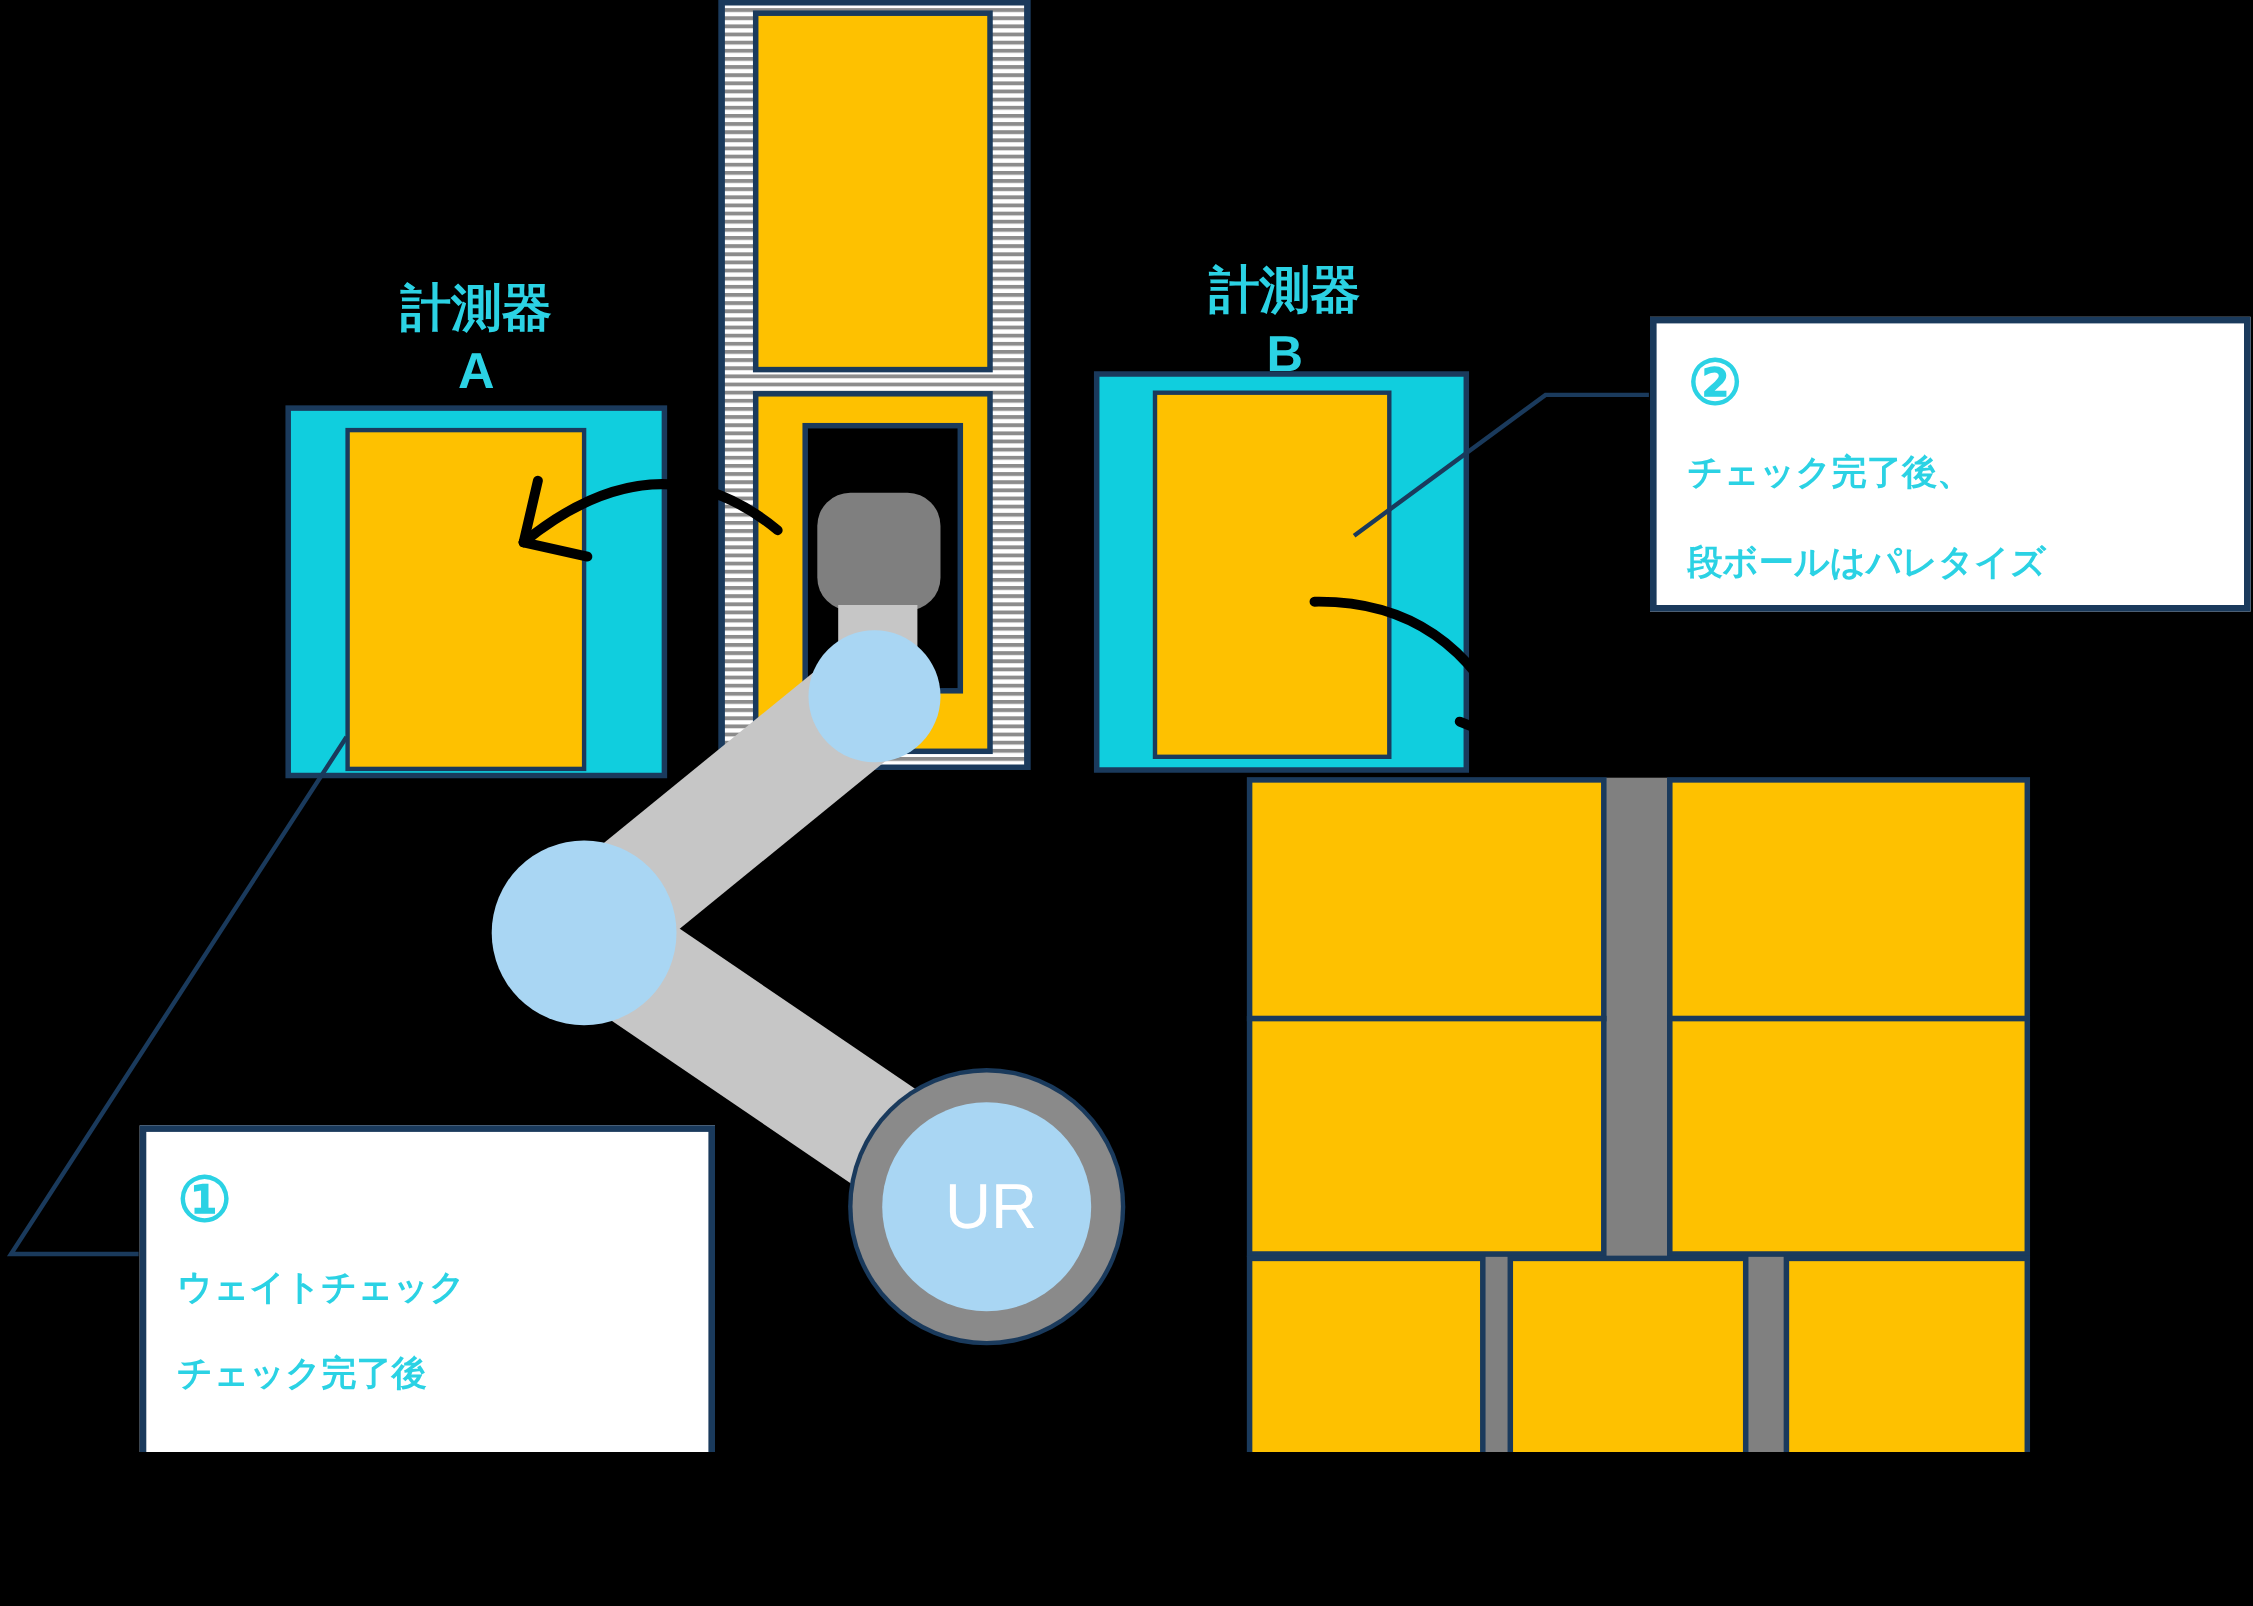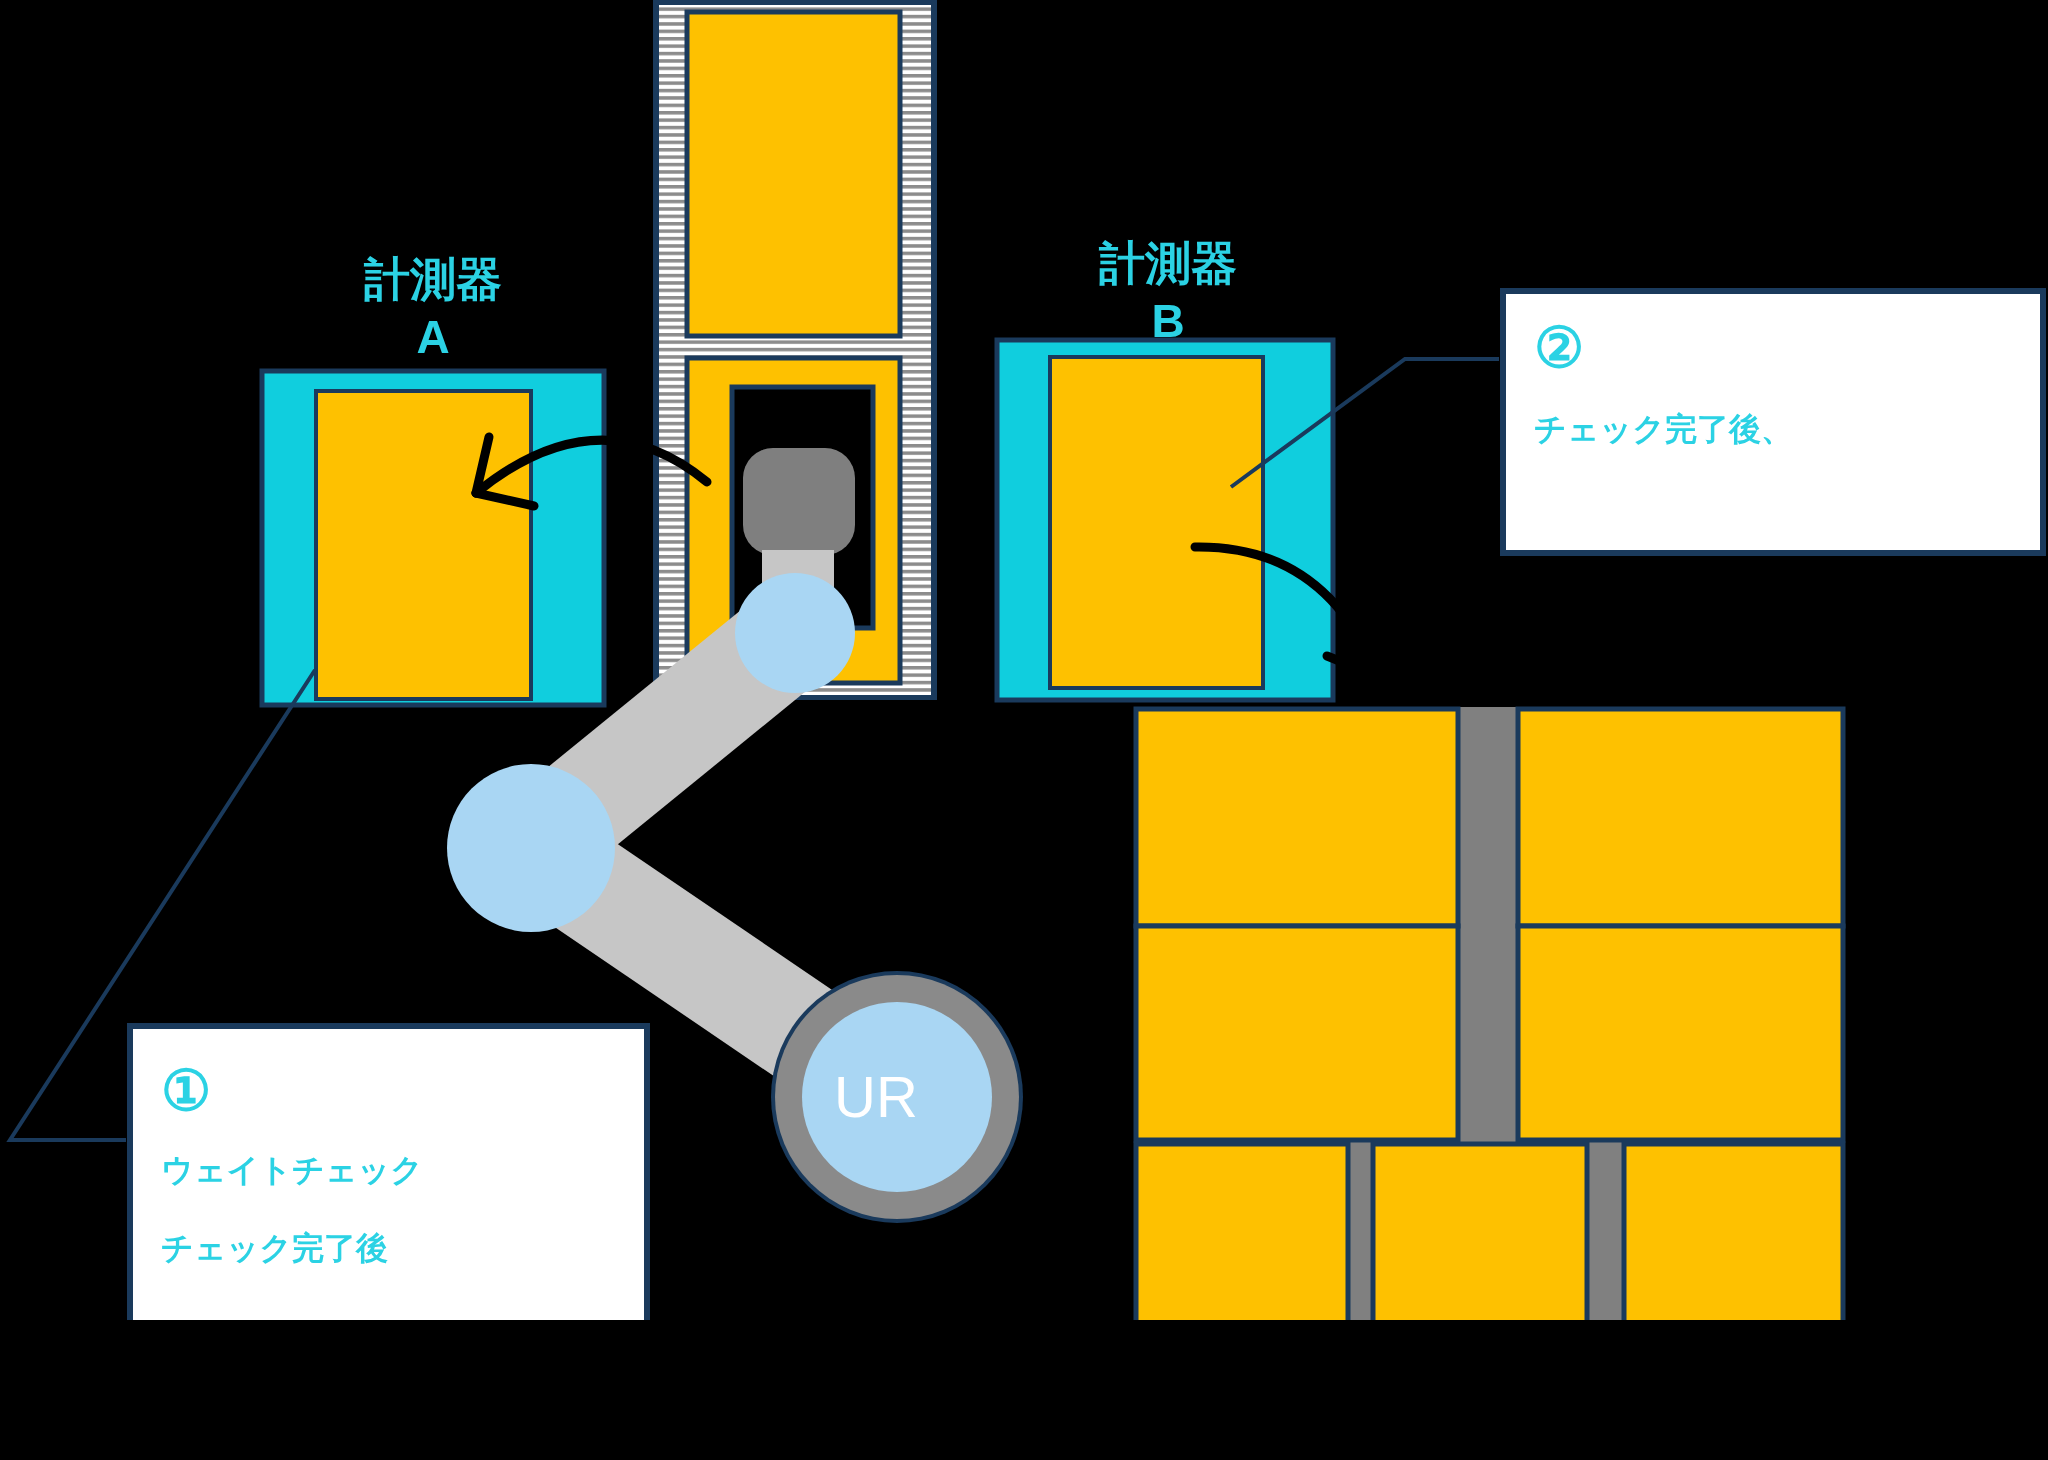--- a/index.html
+++ b/index.html
@@ -17,21 +17,21 @@
     color:#2bd2e4;font-weight:bold;
   }
   .annotation .num{font-size:56px;line-height:80px;}
   .annotation .ln{font-size:32px;line-height:78px;white-space:pre;}
   #annotation-1{left:127px;top:1023px;width:523px;height:380px;padding:22px 0 0 28px;}
   #annotation-2{left:1500px;top:288px;width:546px;height:268px;padding:14px 0 0 28px;}
   #annotation-2 .ln{line-height:82px;}
   #label-a{left:283px;top:250px;width:300px;}
   #label-b{left:1018px;top:234px;width:300px;}
   #ur-label{
-    position:absolute;left:776px;top:1064px;width:200px;height:66px;
+    position:absolute;left:801px;top:1064px;width:200px;height:66px;
     color:#ffffff;font-size:58px;line-height:66px;text-align:center;font-weight:normal;
   }
 </style>
 </head>
 <body>
 
 <div id="stage">
 
   <svg width="2048" height="1460" viewBox="0 0 2048 1460">
     <defs>
@@ -108,16 +108,17 @@
 
   <div class="annotation" id="annotation-1">
     <div class="num">①</div>
     <div class="ln">ウェイトチェック</div>
     <div class="ln">チェック完了後</div>
   </div>
 
   <div class="annotation" id="annotation-2">
     <div class="num">②</div>
     <div class="ln">チェック完了後、</div>
+    <div class="ln">段ボールはパレタイズ</div>
   </div>
 
   <div id="ur-label">UR</div>
 </div>
 
 </body></html>

